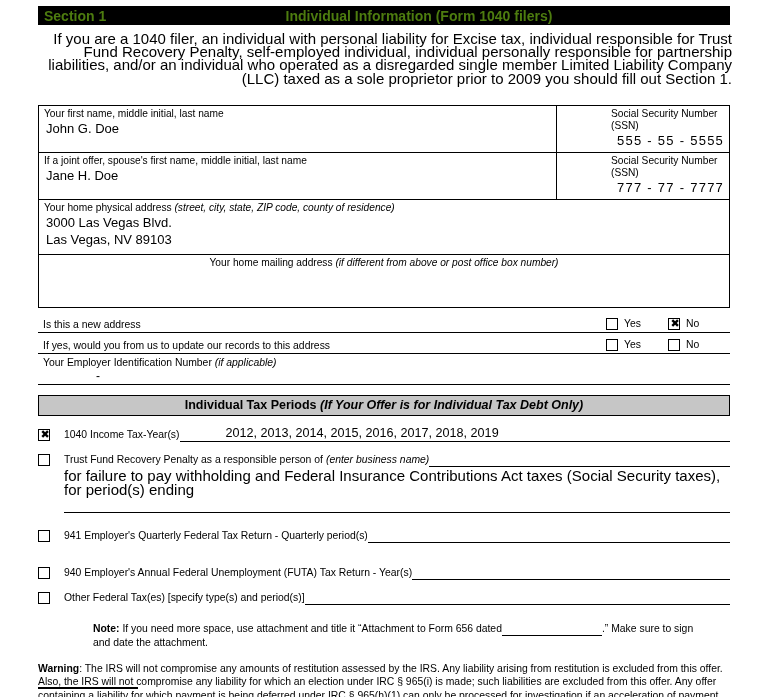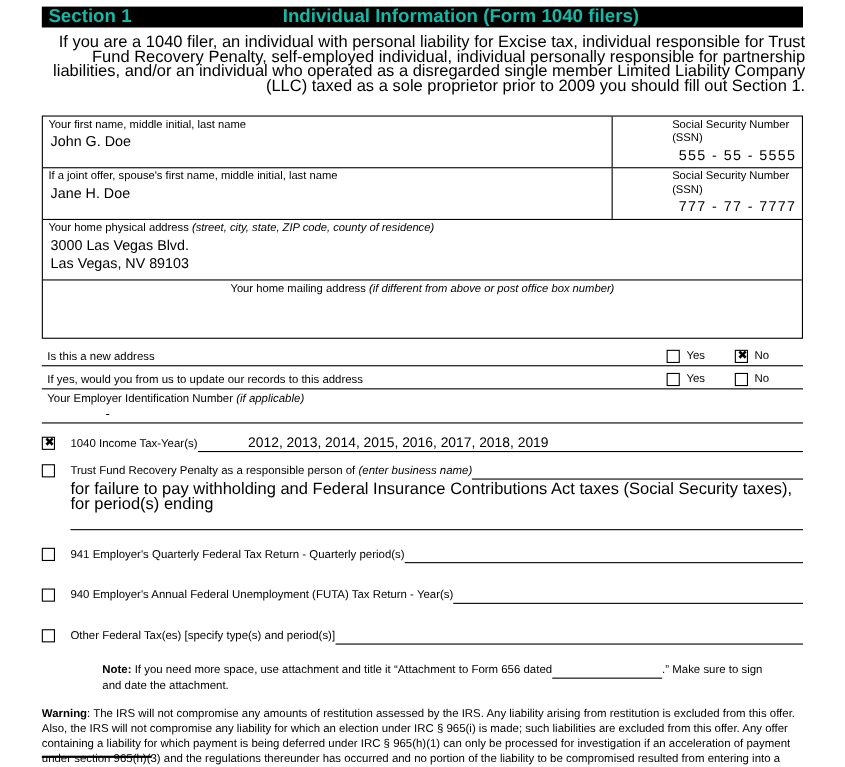--- a/index.html
+++ b/index.html
@@ -17,25 +17,25 @@
     position: relative;
     box-sizing: border-box;
     padding: 6px 38px 0 38px;
     background: #fff;
     overflow: hidden;
   }
 
   
   .section-bar {
     display: flex;
-    align-items: flex-end;
+    align-items: flex-start;
     background: #000;
-    color: #14b8a6;
+    color: #4d7c0f;
     height: 19px;
-    font-size: 17px;
+    font-size: 14px;
     font-weight: bold;
   }
   .section-bar .sec-label {
     padding: 2px 0 0 6px;
     width: 190px;
     box-sizing: border-box;
   }
   .section-bar .sec-title {
     flex: 1;
     text-align: center;
@@ -329,20 +329,24 @@
     </div>
 
   </div>
 
   <div class="ein-row">
     <span>Your Employer Identification Number</span>
     <i>(if applicable)</i>
   </div>
   <div class="ein-val">-</div>
 
+  <div class="gray-bar">
+    <span>Individual Tax Periods</span>
+    <i>(If Your Offer is for Individual Tax Debt Only)</i>
+  </div>
 
   <div class="tp">
 
     <div class="tprow">
       <div class="box-col">
         <span class="cbx checked"></span>
       </div>
       <div class="txt-col">
         <div class="rowline">
           <span>1040 Income Tax-Year(s)</span>
@@ -385,21 +389,21 @@
         <span class="cbx"></span>
       </div>
       <div class="txt-col">
         <div class="rowline">
           <span>940 Employer's Annual Federal Unemployment (FUTA) Tax Return - Year(s)</span>
           <span class="fill-line"></span>
         </div>
       </div>
     </div>
 
-    <div class="tprow" style="margin-top:18px;">
+    <div class="tprow" style="margin-top:6px;">
       <div class="box-col">
         <span class="cbx"></span>
       </div>
       <div class="txt-col">
         <div class="rowline">
           <span>Other Federal Tax(es) [specify type(s) and period(s)]</span>
           <span class="fill-line"></span>
         </div>
       </div>
     </div>

